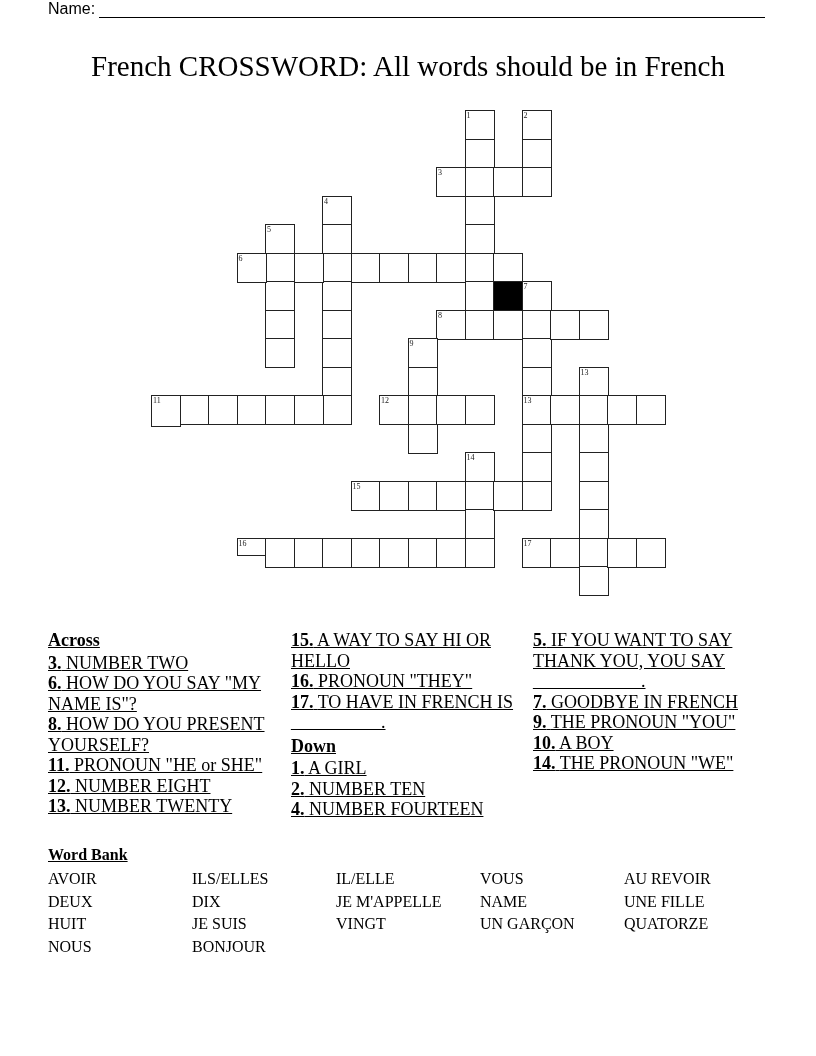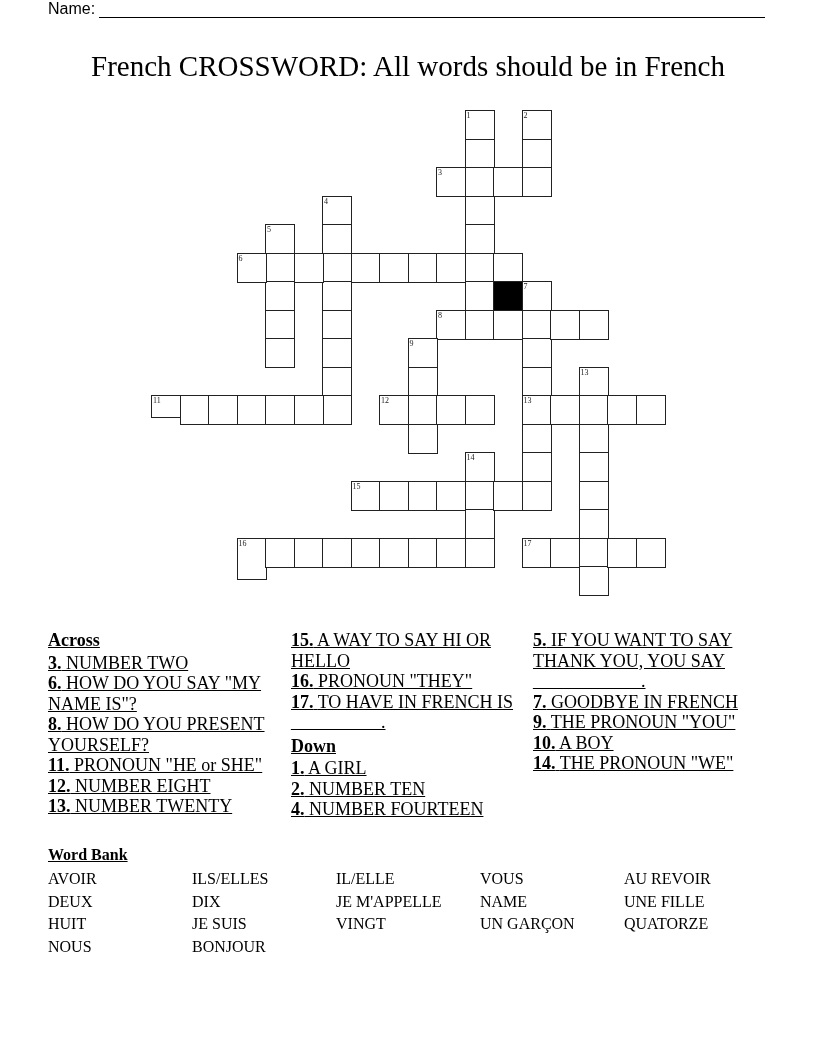--- a/index.html
+++ b/index.html
@@ -104,21 +104,21 @@
     <div class="cell" style="left: 427.5px; top: 256.5px; width: 30px; height: 30px;">
       <span class="num">13</span>
     </div>
     <div class="cell" style="left: 427.5px; top: 285px; width: 30px; height: 30px;"></div>
     <div class="cell" style="left: 427.5px; top: 313.5px; width: 30px; height: 30px;"></div>
     <div class="cell" style="left: 427.5px; top: 342px; width: 30px; height: 30px;"></div>
     <div class="cell" style="left: 427.5px; top: 370.5px; width: 30px; height: 30px;"></div>
     <div class="cell" style="left: 427.5px; top: 399px; width: 30px; height: 30px;"></div>
     <div class="cell" style="left: 427.5px; top: 427.5px; width: 30px; height: 30px;"></div>
     <div class="cell" style="left: 427.5px; top: 456px; width: 30px; height: 30px;"></div>
-    <div class="cell" style="left: 0px; top: 285px; width: 30px; height: 23px;">
+    <div class="cell" style="left: 0px; top: 285px; width: 30px; height: 32px;">
       <span class="num">11</span>
     </div>
     <div class="cell" style="left: 28.5px; top: 285px; width: 30px; height: 30px;"></div>
     <div class="cell" style="left: 57px; top: 285px; width: 30px; height: 30px;"></div>
     <div class="cell" style="left: 85.5px; top: 285px; width: 30px; height: 30px;"></div>
     <div class="cell" style="left: 114px; top: 285px; width: 30px; height: 30px;"></div>
     <div class="cell" style="left: 142.5px; top: 285px; width: 30px; height: 30px;"></div>
     <div class="cell" style="left: 228px; top: 285px; width: 30px; height: 30px;">
       <span class="num">12</span>
     </div>
@@ -133,21 +133,21 @@
     <div class="cell" style="left: 313.5px; top: 370.5px; width: 30px; height: 30px;"></div>
     <div class="cell" style="left: 313.5px; top: 399px; width: 30px; height: 30px;"></div>
     <div class="cell" style="left: 313.5px; top: 427.5px; width: 30px; height: 30px;"></div>
     <div class="cell" style="left: 199.5px; top: 370.5px; width: 30px; height: 30px;">
       <span class="num">15</span>
     </div>
     <div class="cell" style="left: 228px; top: 370.5px; width: 30px; height: 30px;"></div>
     <div class="cell" style="left: 256.5px; top: 370.5px; width: 30px; height: 30px;"></div>
     <div class="cell" style="left: 285px; top: 370.5px; width: 30px; height: 30px;"></div>
     <div class="cell" style="left: 342px; top: 370.5px; width: 30px; height: 30px;"></div>
-    <div class="cell" style="left: 85.5px; top: 427.5px; width: 30px; height: 42px;">
+    <div class="cell" style="left: 85.5px; top: 427.5px; width: 30px; height: 18px;">
       <span class="num">16</span>
     </div>
     <div class="cell" style="left: 114px; top: 427.5px; width: 30px; height: 30px;"></div>
     <div class="cell" style="left: 142.5px; top: 427.5px; width: 30px; height: 30px;"></div>
     <div class="cell" style="left: 171px; top: 427.5px; width: 30px; height: 30px;"></div>
     <div class="cell" style="left: 199.5px; top: 427.5px; width: 30px; height: 30px;"></div>
     <div class="cell" style="left: 228px; top: 427.5px; width: 30px; height: 30px;"></div>
     <div class="cell" style="left: 256.5px; top: 427.5px; width: 30px; height: 30px;"></div>
     <div class="cell" style="left: 285px; top: 427.5px; width: 30px; height: 30px;"></div>
     <div class="cell" style="left: 370.5px; top: 427.5px; width: 30px; height: 30px;">

